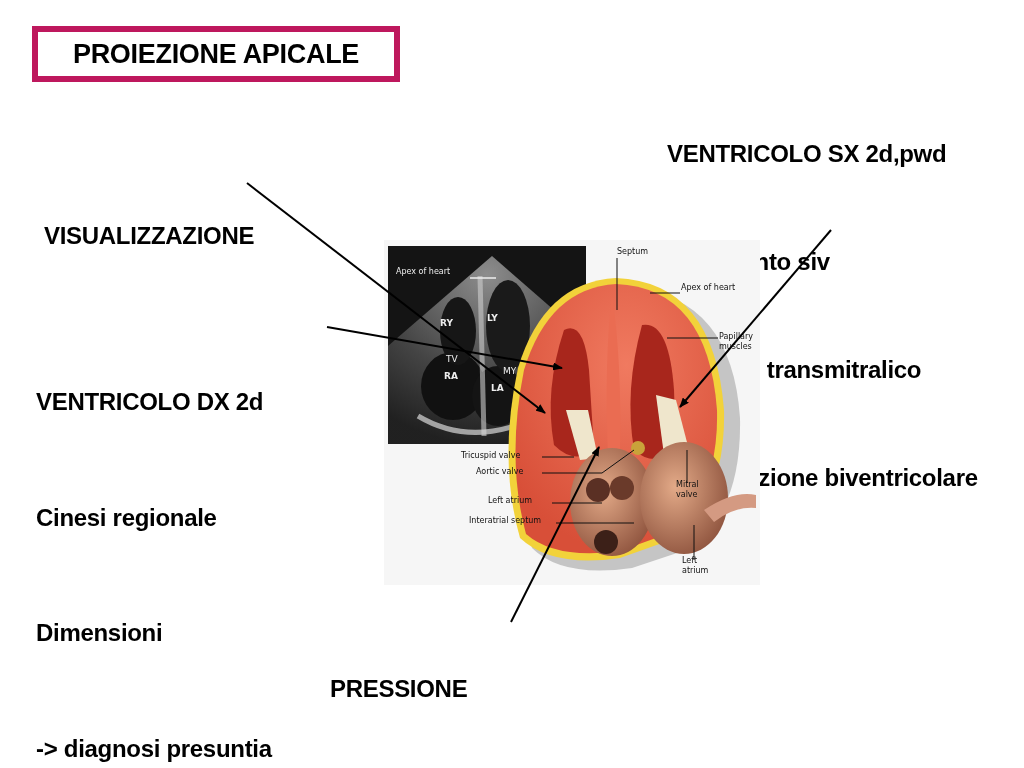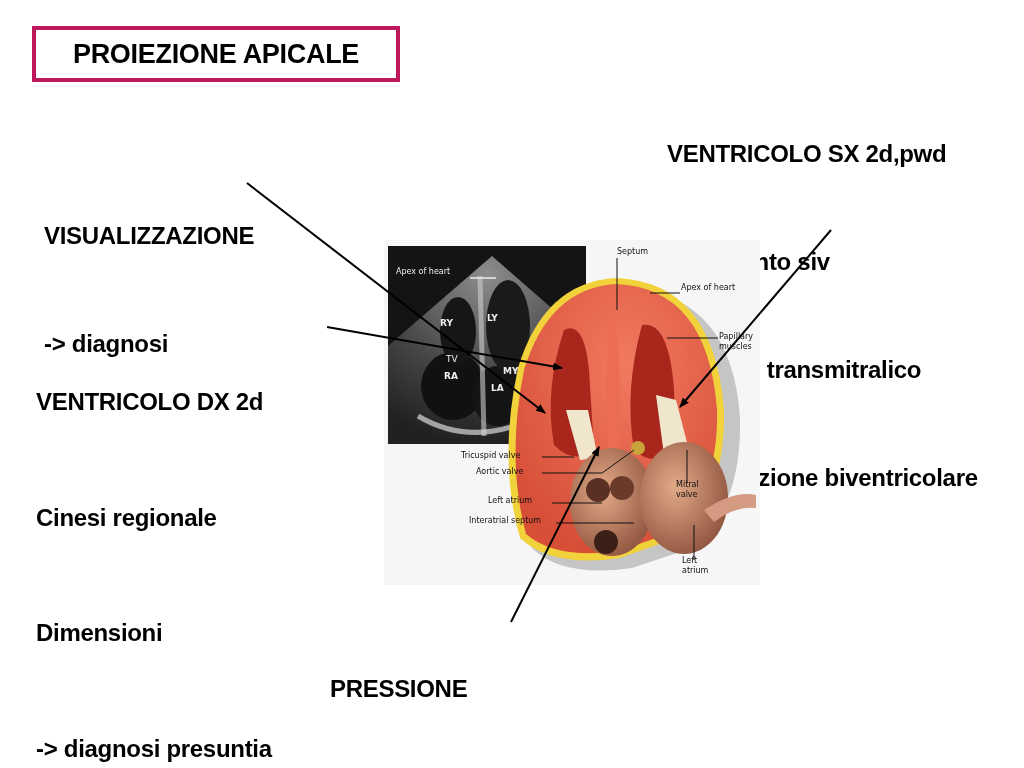--- a/index.html
+++ b/index.html
@@ -3,21 +3,21 @@
   <meta charset="utf-8">
   <style>
     html, body { margin: 0; padding: 0; }
     body {
       width: 1024px; height: 768px; position: relative; overflow: hidden;
       background: #ffffff; color: #000000;
       font-family: "Liberation Sans", "DejaVu Sans", sans-serif;
     }
     .title-box {
       position: absolute; left: 32px; top: 26px; width: 368px; height: 56px;
-      border: 4px solid #be185d; box-sizing: border-box;
+      border: 6px solid #be185d; box-sizing: border-box;
       display: flex; align-items: center; justify-content: center;
       font-weight: bold; font-size: 27px; letter-spacing: -0.3px;
     }
     .block { position: absolute; font-weight: bold; font-size: 24px; line-height: 36px; letter-spacing: -0.3px; white-space: pre; }
     .block div { height: 36px; }
     #block-trombi { left: 44px; top: 146px; }
     #block-vdx { left: 36px; top: 306px; line-height: 38.5px; }
     #block-vdx div { height: 38.5px; }
     #block-vsx { left: 619px; top: 64px; margin-left: 48px; }
     #block-press { left: 330px; top: 599px; }
@@ -28,21 +28,20 @@
     .elbl { position: absolute; font-family: "DejaVu Sans", sans-serif; font-size: 9px; color: #eee; font-weight: bold; }
     svg { position: absolute; left: 0; top: 0; }
   </style>
 </head>
 <body>
 
 <div class="title-box">PROIEZIONE APICALE</div>
 
 <div class="block" id="block-trombi">
   <div>VISUALIZZAZIONE</div>
-  <div>-&gt; diagnosi</div>
 </div>
 
 <div class="block" id="block-vdx">
   <div>VENTRICOLO DX 2d</div>
   <div>Cinesi regionale</div>
   <div>Dimensioni</div>
   <div>-&gt; diagnosi presuntia</div>
   
   
 </div>
@@ -77,21 +76,21 @@
       <ellipse cx="70" cy="85" rx="18" ry="34" fill="#161616"></ellipse>
       <ellipse cx="120" cy="80" rx="22" ry="46" fill="#1a1a1a"></ellipse>
       <path d="M92,30 L96,190" stroke="#cfcfcf" stroke-width="5" opacity="0.6"></path>
       <path d="M30,170 Q80,200 140,175" stroke="#d8d8d8" stroke-width="5" fill="none" opacity="0.7"></path>
       <line x1="82" y1="32" x2="108" y2="32" stroke="#eee" stroke-width="1.5"></line>
     </svg>
     <span class="elbl" style="left:8px;top:21px;font-weight:normal;font-size:8px;">Apex of heart</span>
     <span class="elbl" style="left:52px;top:72px;">RY</span>
     <span class="elbl" style="left:99px;top:67px;">LY</span>
     <span class="elbl" style="left:58px;top:108px;font-weight:normal;">TV</span>
-    <span class="elbl" style="left:115px;top:120px;font-weight:bold;">MY</span>
+    <span class="elbl" style="left:115px;top:120px;font-weight:normal;">MY</span>
     <span class="elbl" style="left:56px;top:125px;">RA</span>
     <span class="elbl" style="left:103px;top:137px;">LA</span>
   </div>
 
   <svg width="376" height="345" viewBox="0 0 376 345">
     <defs>
       <radialGradient id="myo" cx="55%" cy="30%" r="70%">
         <stop offset="0%" stop-color="#f07a60"></stop>
         <stop offset="100%" stop-color="#d84f38"></stop>
       </radialGradient>

